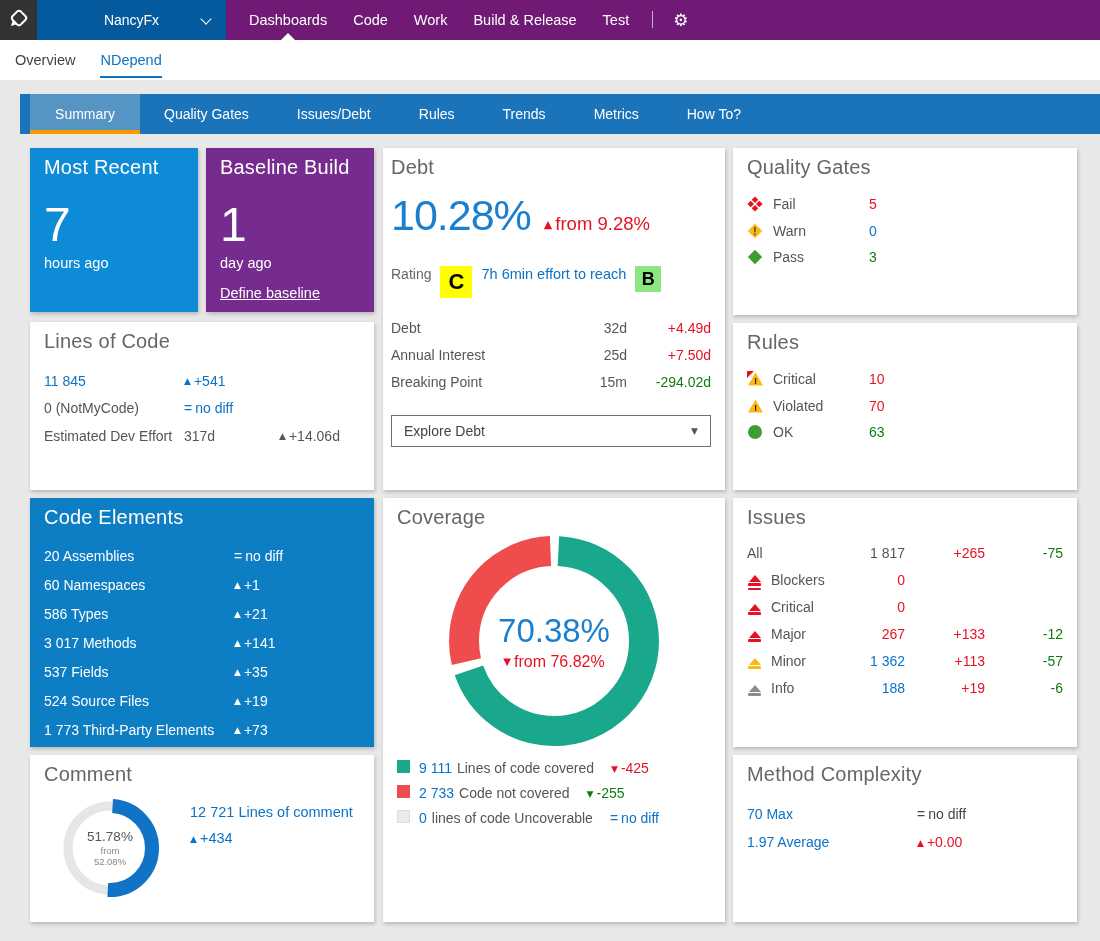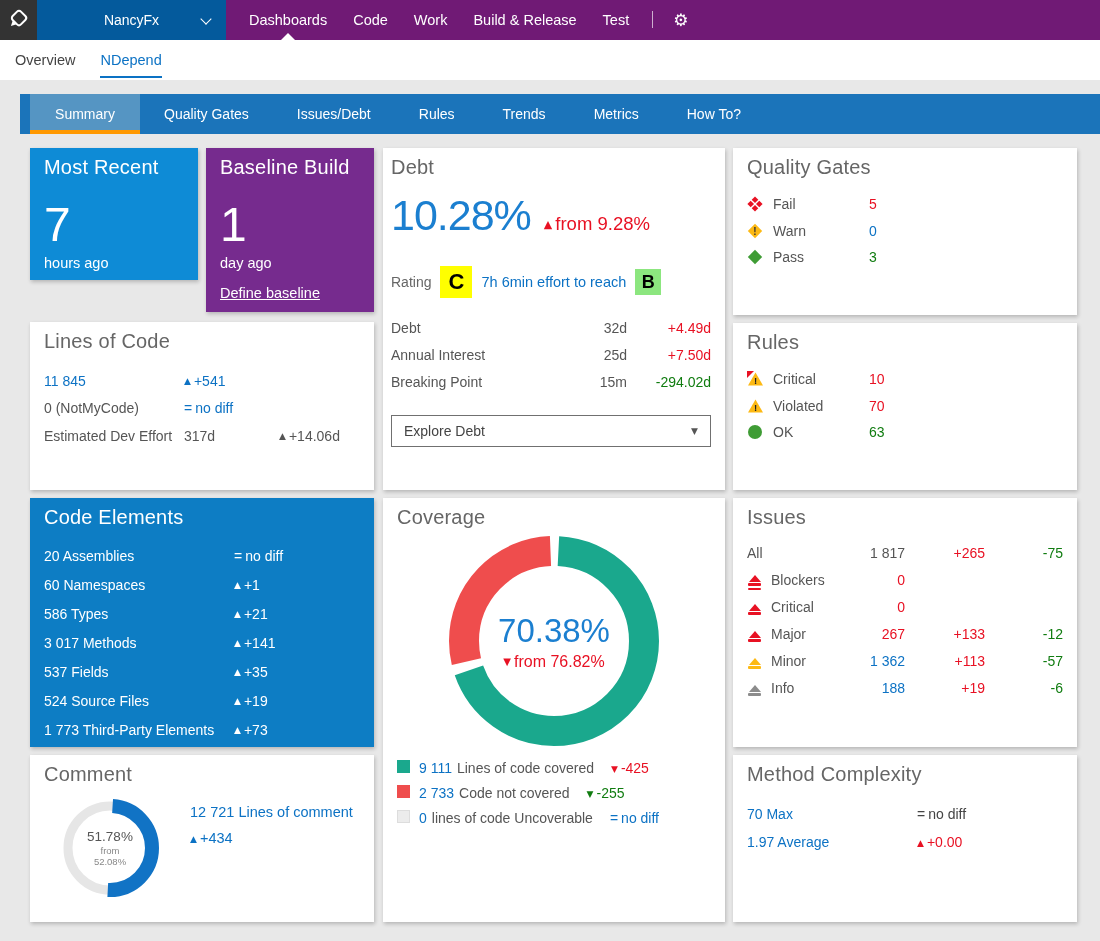--- a/index.html
+++ b/index.html
@@ -30,21 +30,21 @@
   .tab{color:#fff;font-size:14px;line-height:40px;padding:0 24px;cursor:pointer;white-space:nowrap;}
   .tab.active{background:#5595c3;width:110px;padding:0;text-align:center;position:relative;}
   .tab.active::after{content:"";position:absolute;left:0;right:0;bottom:0;height:4px;background:#ff9800;}
   
   .tile{position:absolute;background:#fff;box-shadow:1px 2px 4px rgba(0,0,0,.22);box-sizing:border-box;padding:8px 14px;}
   .tile h2{margin:0;font-size:20px;font-weight:400;color:#666;letter-spacing:.2px;}
   .tile.bluebg{background:#0e8bd6;}
   .tile.purplebg{background:#762b8e;}
   .tile.cebg{background:#0d7dc4;}
   .tile.bluebg h2,.tile.purplebg h2,.tile.cebg h2{color:#fff;}
-  #tile-most-recent{left:30px;top:148px;width:168px;height:132px;}
+  #tile-most-recent{left:30px;top:148px;width:168px;height:164px;}
   #tile-baseline{left:206px;top:148px;width:168px;height:164px;}
   #tile-loc{left:30px;top:322px;width:344px;height:168px;}
   #tile-code-elements{left:30px;top:498px;width:344px;height:249px;}
   #tile-comment{left:30px;top:755px;width:344px;height:167px;}
   #tile-debt{left:383px;top:148px;width:342px;height:342px;padding-left:8px;}
   #tile-coverage{left:383px;top:498px;width:342px;height:424px;}
   #tile-quality-gates{left:733px;top:148px;width:344px;height:167px;}
   #tile-rules{left:733px;top:323px;width:344px;height:167px;}
   #tile-issues{left:733px;top:498px;width:344px;height:249px;}
   #tile-mc{left:733px;top:755px;width:344px;height:167px;}
@@ -55,21 +55,21 @@
   .eq{font-size:14px;margin-right:3px;}
   
   .big-num{font-size:48px;font-weight:200;color:#fff;line-height:1;margin-top:22px;}
   .big-unit{font-size:14.5px;color:#fff;margin-top:6px;}
   .baseline-link{display:inline-block;font-size:14.5px;color:#fff;text-decoration:underline;margin-top:14px;cursor:pointer;}
   
   .debt-big{display:flex;align-items:baseline;margin-top:12px;}
   .debt-pct{font-size:43px;color:#1b7fd0;letter-spacing:-1px;}
   .debt-from{margin-left:13px;font-size:18.5px;color:#e81123;}
   .debt-from .tri{font-size:11px;vertical-align:2px;}
-  .rating-row{display:flex;align-items:center;margin-top:26px;font-size:14px;color:#666;}
+  .rating-row{display:flex;align-items:flex-start;margin-top:26px;font-size:14px;color:#666;}
   .rate-box{display:flex;align-items:center;justify-content:center;font-weight:bold;color:#000;cursor:pointer;}
   .rate-c{width:32px;height:32px;background:#ffff00;font-size:22px;margin:0 9px;}
   .rate-b{width:26px;height:26px;background:#8ce67f;font-size:18px;margin-left:9px;}
   .effort{color:#0c72c4;font-size:14.5px;cursor:pointer;}
   .debt-table{margin-top:16px;}
   .drow{display:flex;align-items:center;height:27px;font-size:14px;}
   .drow .dlbl{flex:1;color:#555;}
   .drow .dval{width:58px;text-align:right;color:#555;}
   .drow .ddiff{width:84px;text-align:right;}
   .dropdown{margin-top:20px;height:30px;border:1px solid #707070;display:flex;align-items:center;justify-content:space-between;padding:0 12px;font-size:14px;color:#444;cursor:pointer;background:#fff;gap:40px;}

